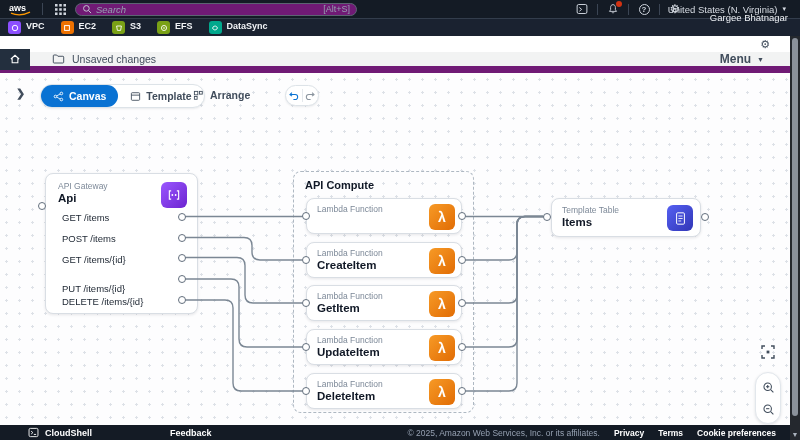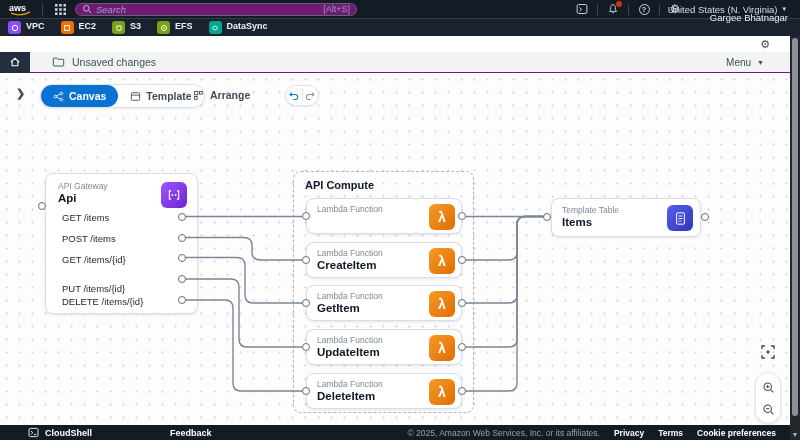--- a/index.html
+++ b/index.html
@@ -27,26 +27,26 @@
   .fav { display:flex; align-items:flex-start; gap:5px; cursor:pointer; }
   .fav-ic { width:13px; height:13px; border-radius:3px; display:flex; align-items:center; justify-content:center; }
   .fav-lb { color:#f1f3f6; font-size:9px; font-weight:bold; }
   .username { position:absolute; right:12px; top:12px; color:#eef1f5; font-size:9.5px; z-index:31; }
 
   
   .strip { position:absolute; top:36px; left:0; width:790px; height:16px; background:#fff; }
   .strip .gear2 { position:absolute; right:20px; top:2px; color:#414d5c; font-size:11px; cursor:pointer; }
 
   
-  .appbar { position:absolute; top:52px; left:0; width:790px; height:21px; background:#f2f3f3; border-bottom:1px solid #701a75; display:flex; align-items:center; }
+  .appbar { position:absolute; top:52px; left:0; width:790px; height:21px; background:#f2f3f3; border-bottom:7px solid #701a75; display:flex; align-items:center; }
   .homebtn { width:30px; height:21px; background:#232f3e; display:flex; align-items:center; justify-content:center; cursor:pointer; }
   .appbar .folder { margin-left:22px; display:flex; align-items:center; }
   .status-txt { margin-left:7px; font-size:10.5px; color:#414d5c; }
   .menu { position:absolute; right:26px; display:flex; align-items:center; gap:6px; cursor:pointer; }
-  .menu .m-lb { font-size:10px; font-weight:normal; color:#414d5c; }
+  .menu .m-lb { font-size:12px; font-weight:bold; color:#414d5c; }
   .menu .m-caret { font-size:7px; color:#414d5c; }
 
   
   .canvas { position:absolute; top:73px; left:0; width:790px; height:352px; background:#fdfdfe;
     background-image:radial-gradient(circle,#dde1e7 1px,transparent 1.3px); background-size:13px 13px; overflow:hidden; }
 
   .chev { position:absolute; left:16px; top:14px; font-size:11px; color:#414d5c; font-weight:bold; cursor:pointer; }
   .segwrap { position:absolute; left:40px; top:11px; height:24px; background:#fff; border:1px solid #dde3e8; border-radius:13px; display:flex; box-shadow:0 1px 2px rgba(15,23,42,.08); }
   .seg { height:22px; border-radius:12px; display:flex; align-items:center; gap:5px; padding:0 12px; font-size:10.5px; font-weight:bold; cursor:pointer; }
   .seg.active { background:#0972d3; color:#fff; }

